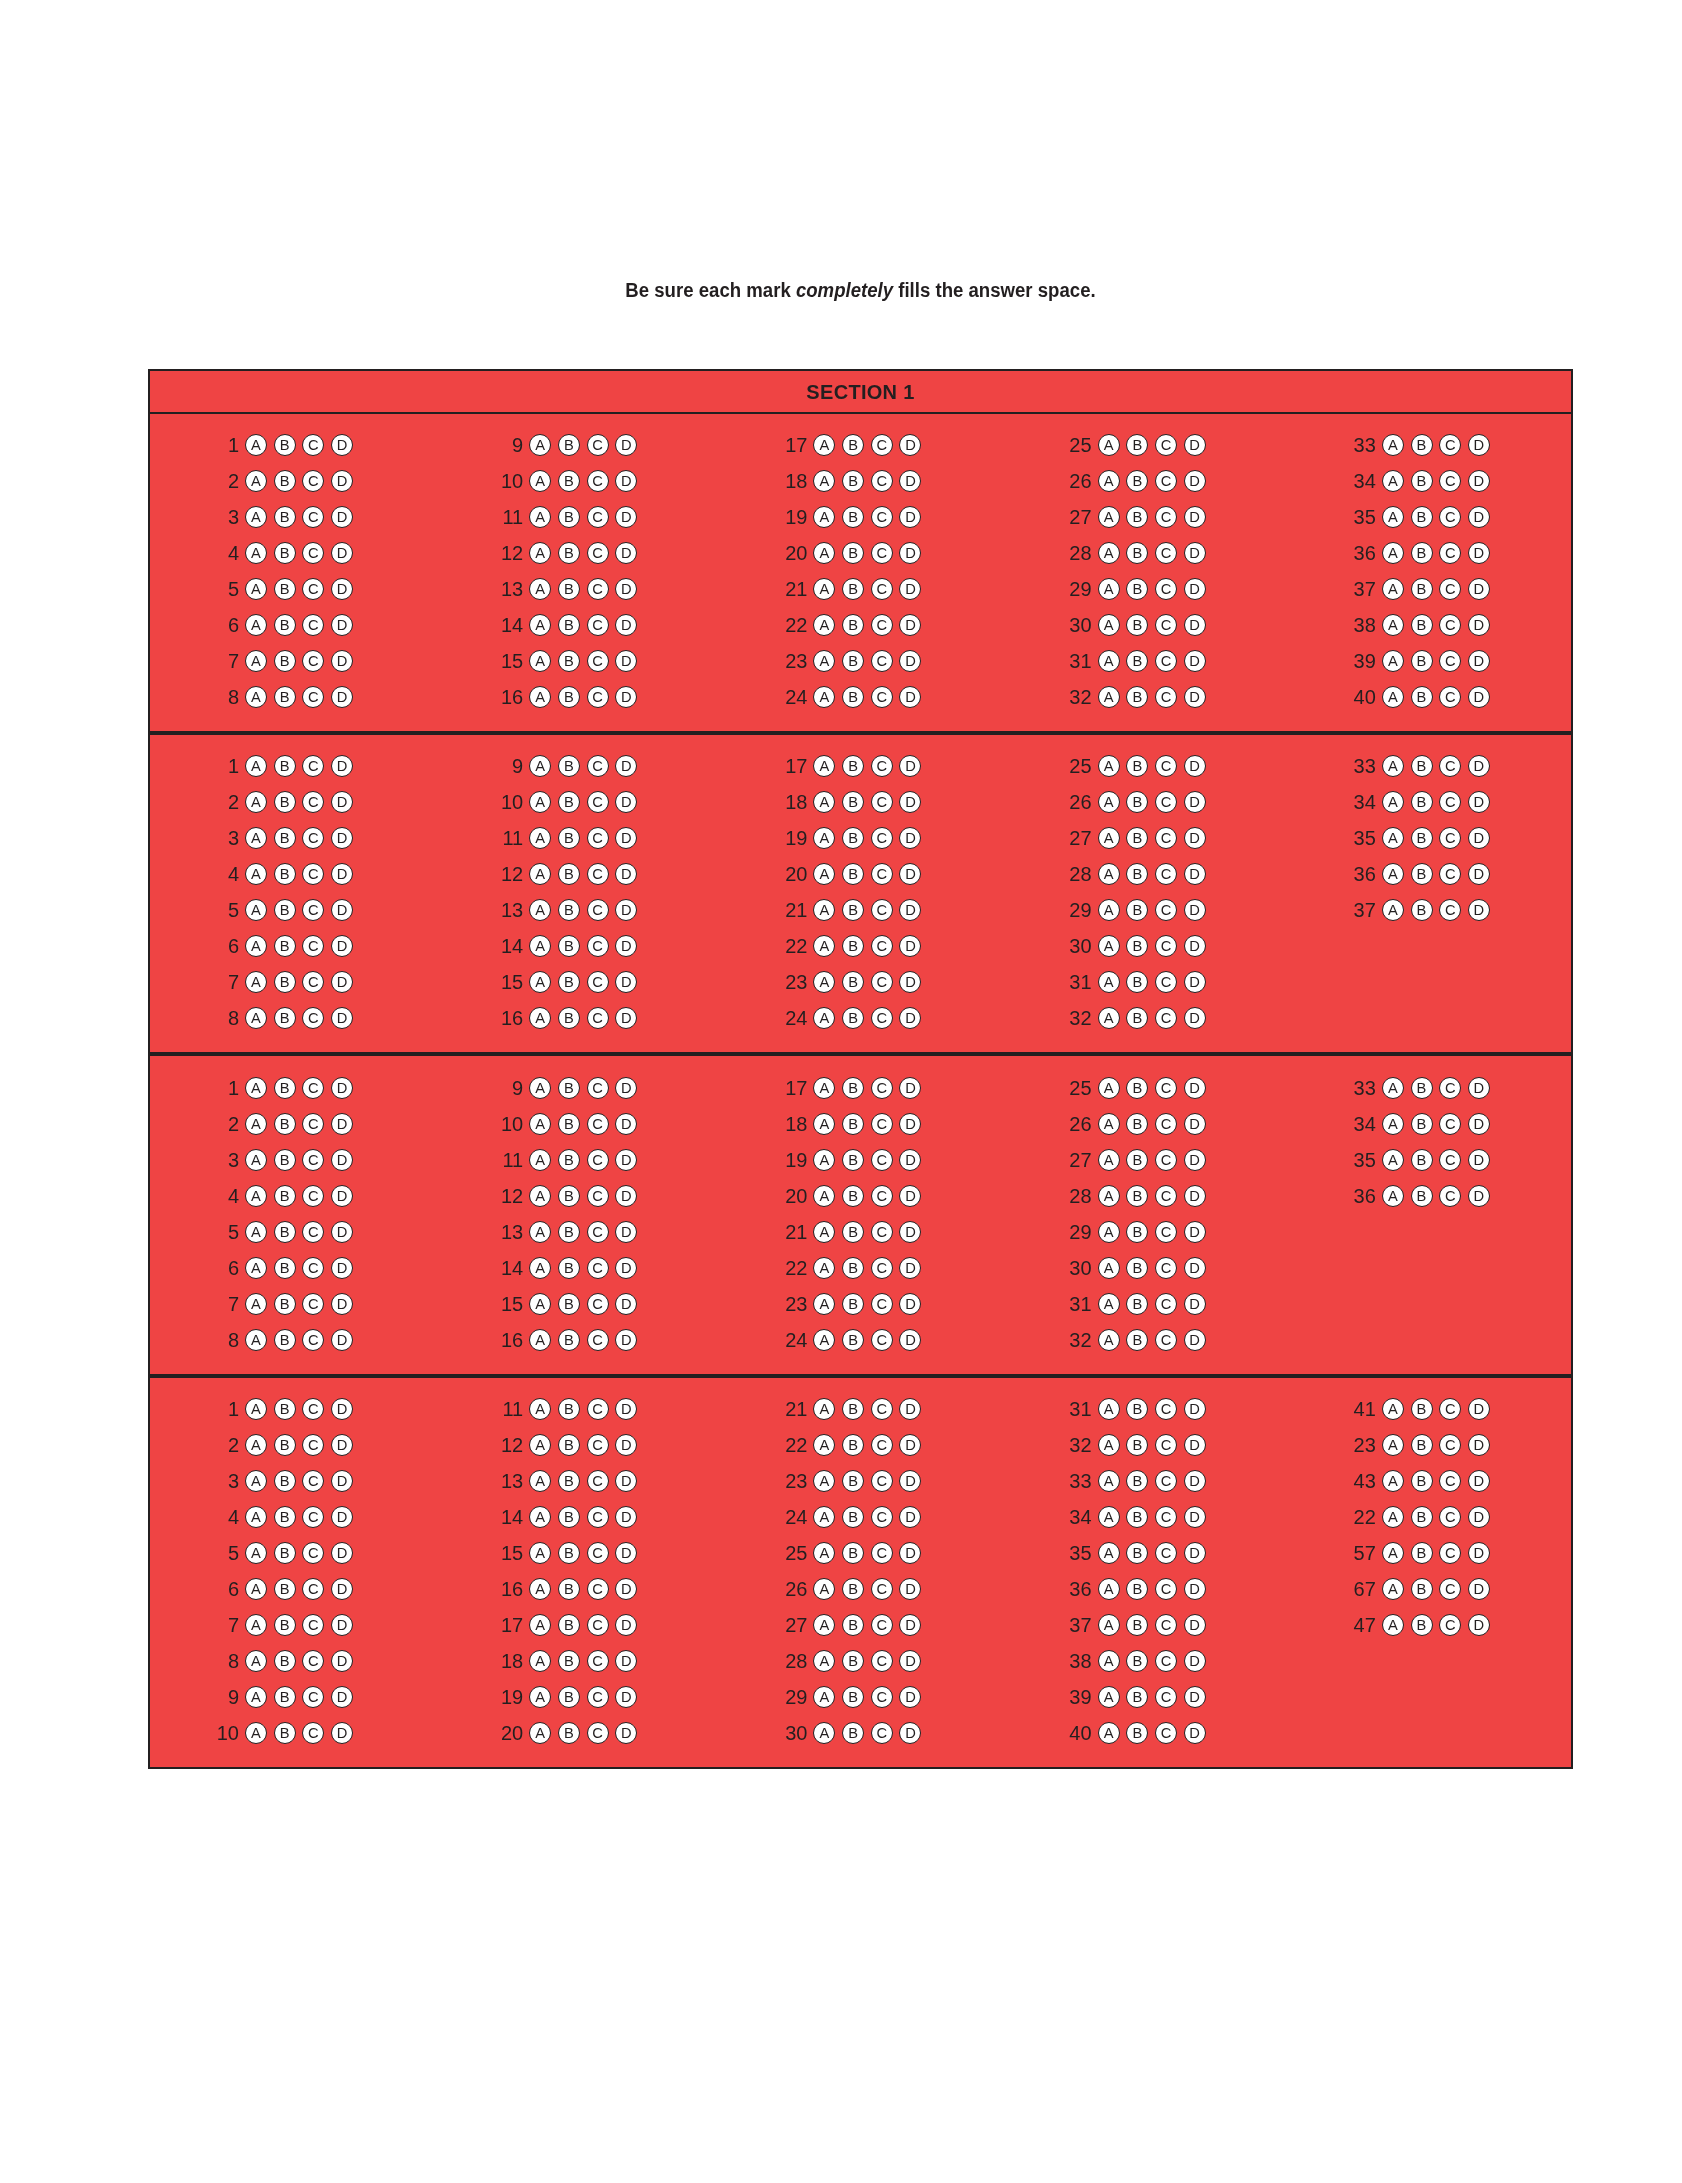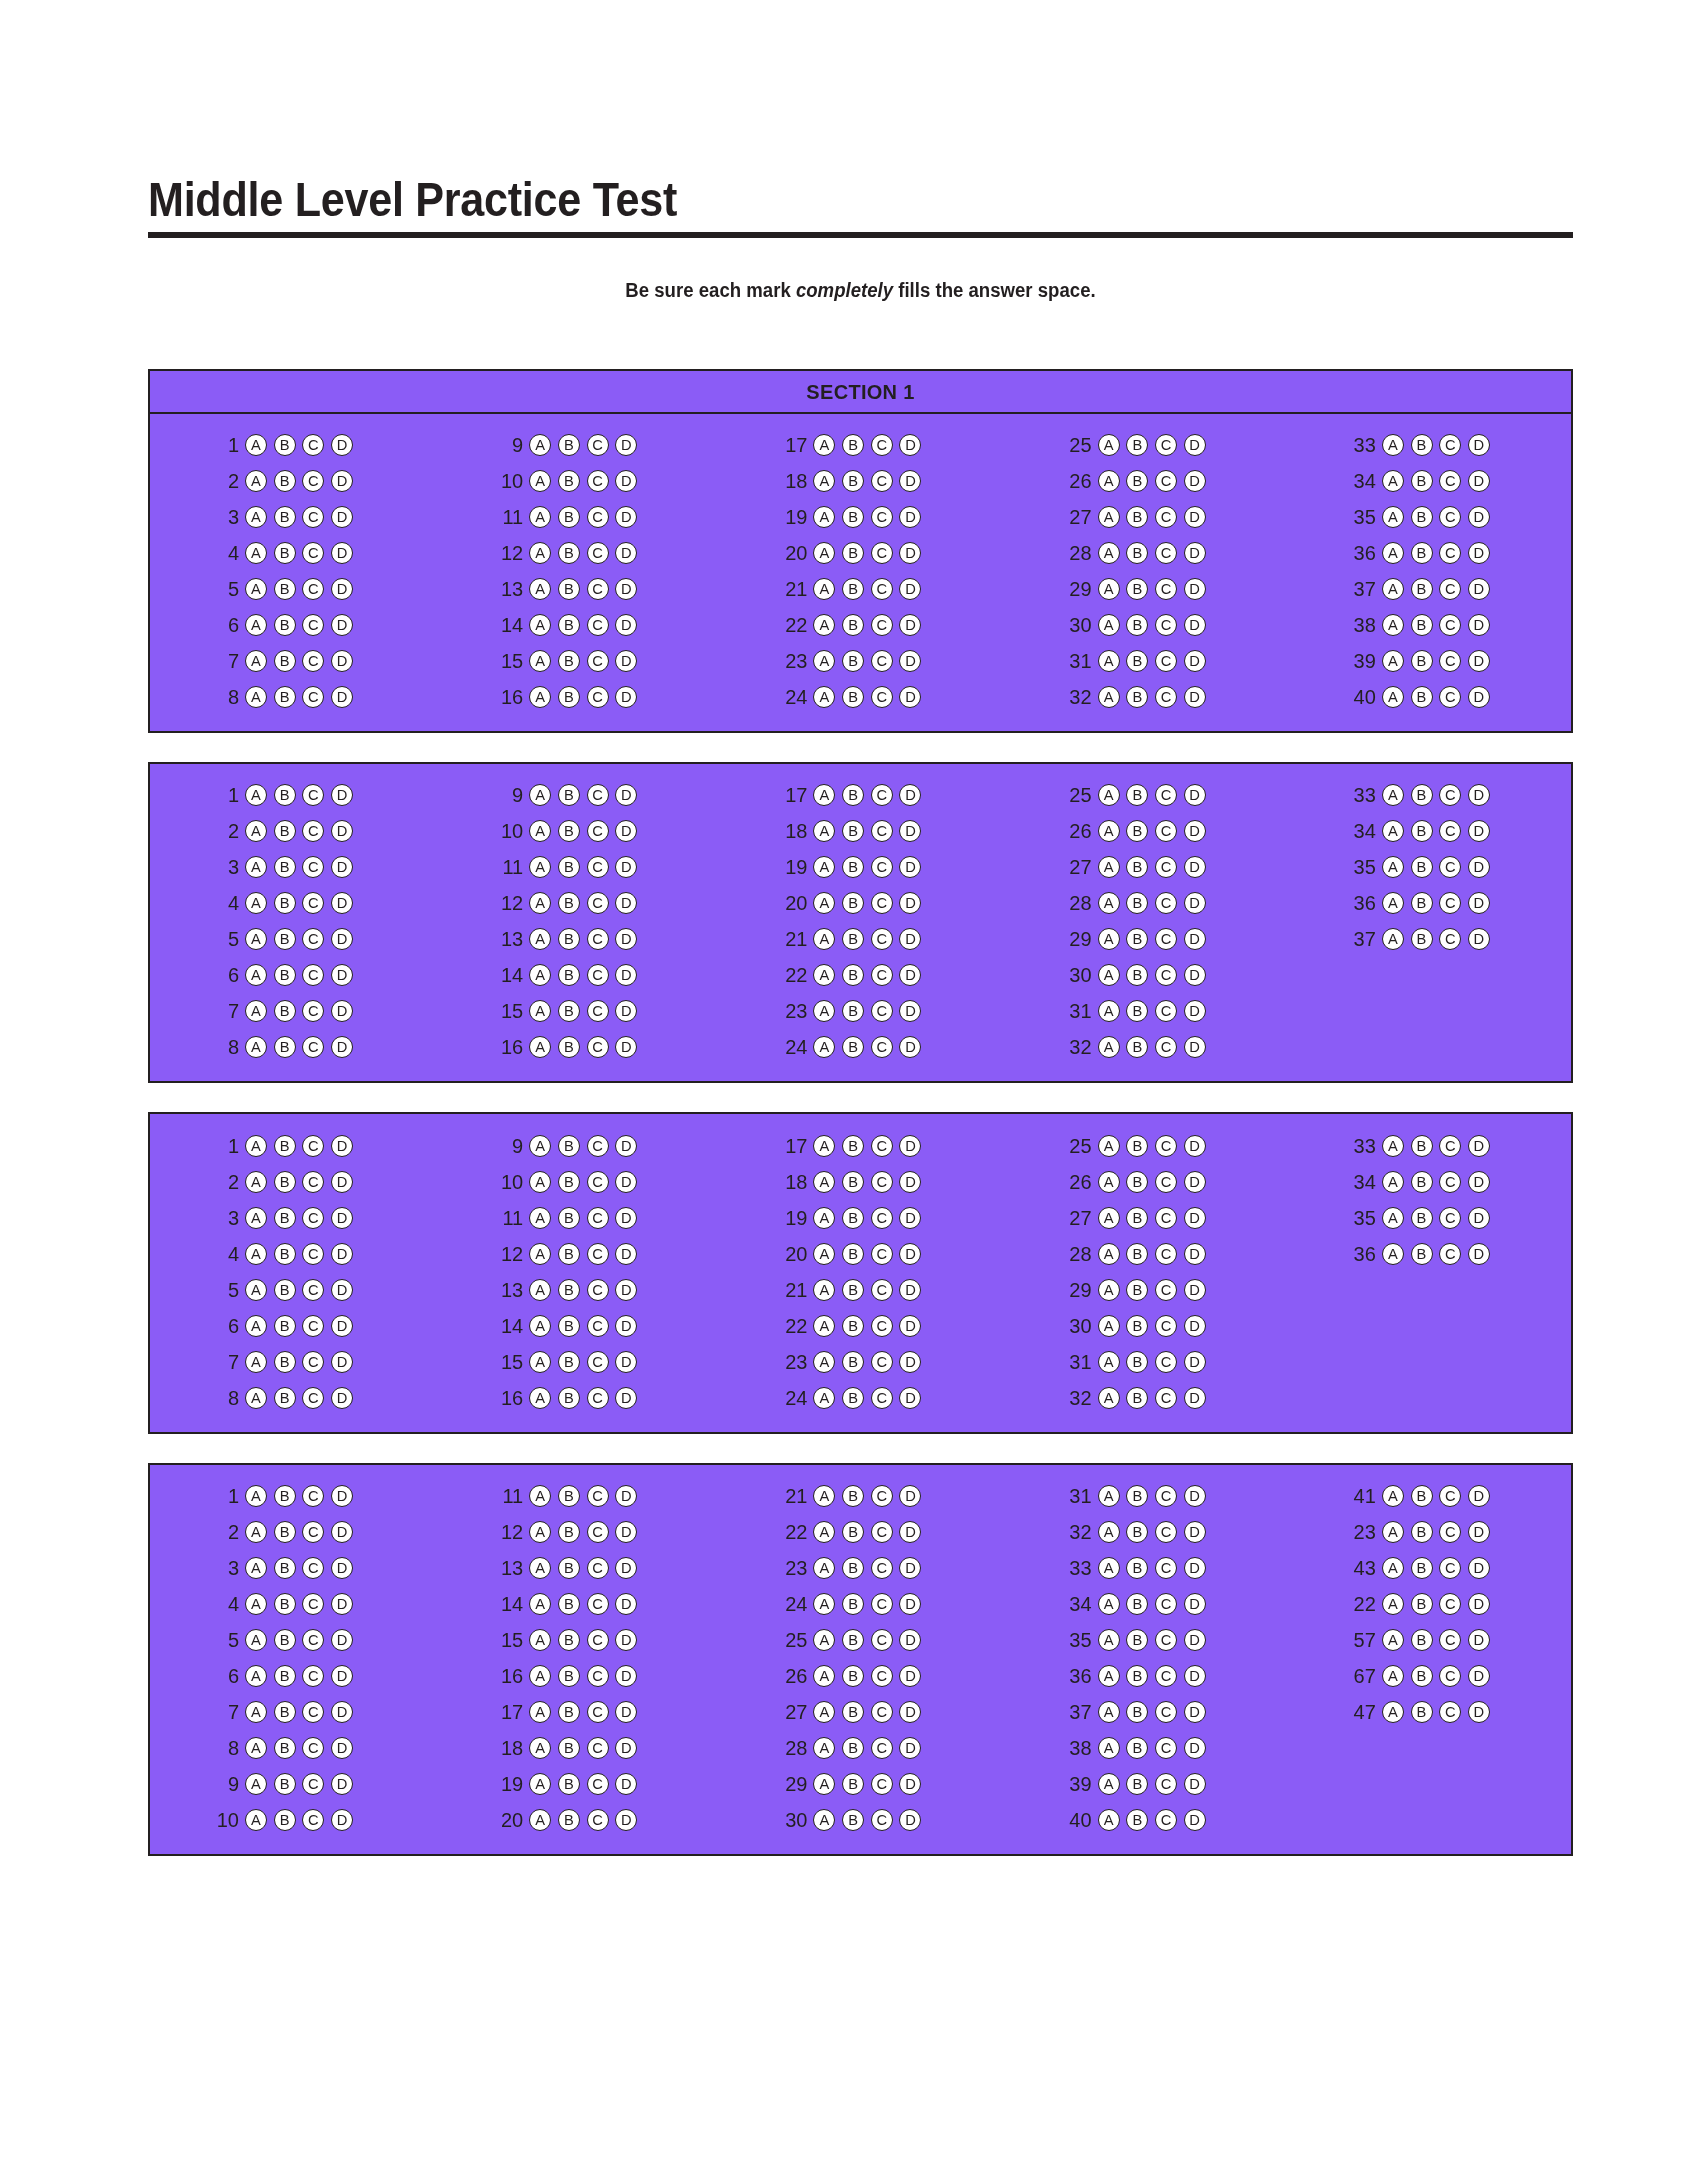--- a/index.html
+++ b/index.html
@@ -70,22 +70,21 @@
   
   .sections {
     position: absolute;
     left: 148px;
     top: 369px;
     width: 1425px;
   }
   .section-box {
     border: 2.7px solid #231f20;
     box-sizing: border-box;
-    background: #8b5cf6;
-    margin-bottom: 29px;
+    background: #ef4444;
   }
   .section-header {
     border-bottom: 2.7px solid #231f20;
     text-align: center;
     font-size: 20px;
     font-weight: bold;
     letter-spacing: 0.3px;
     color: #231f20;
     padding: 10.7px 0 10px 0;
     line-height: 1;
@@ -141,24 +140,20 @@
     color: #231f20;
     font-family: "Liberation Sans", sans-serif;
     background: #ffffff;
   }
 </style>
 </head>
 <body>
 
 <div class="page">
 
-  <div class="title-block">
-    <div class="doc-title">Middle Level Practice Test</div>
-    <div class="title-rule"></div>
-  </div>
 
   <div class="subtitle">
     <span>Be sure each mark </span><em>completely</em><span> fills the answer space.</span>
   </div>
 
   <div class="sections" id="sections-root">
       <div class="section-box">
         <div class="section-header">SECTION 1</div>
         <div class="section-body">
           <div class="qcolumn">

